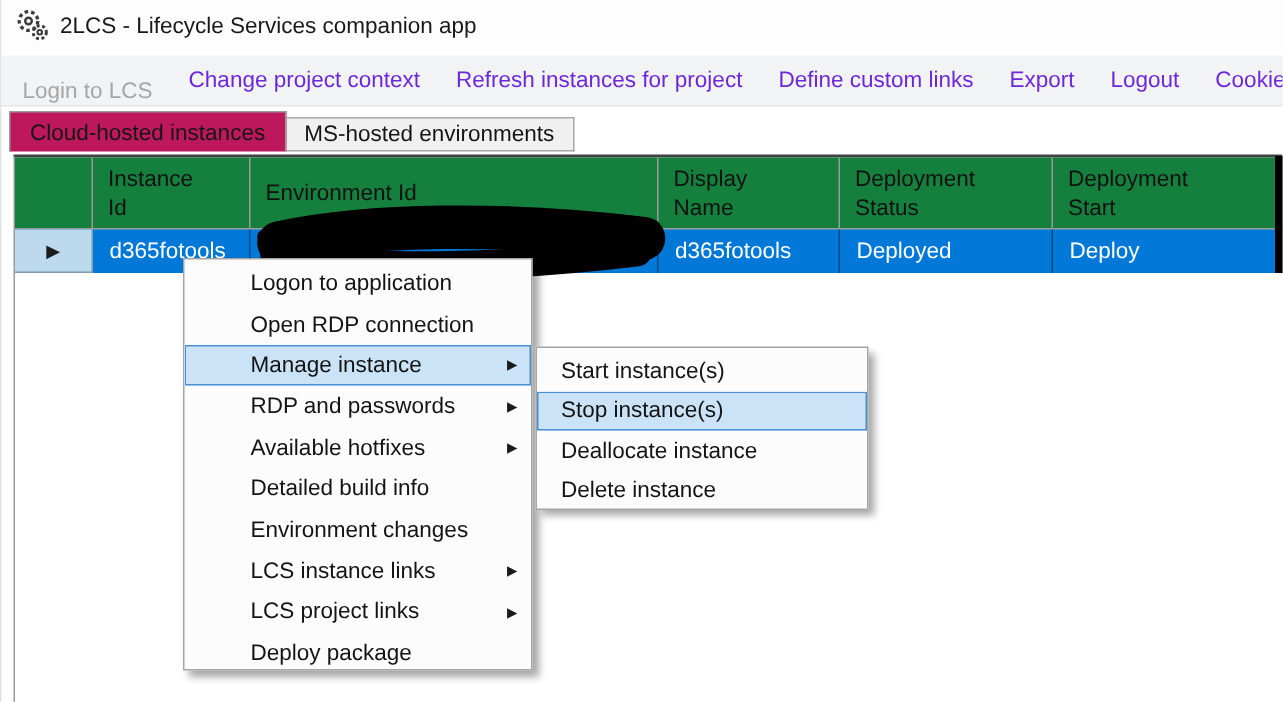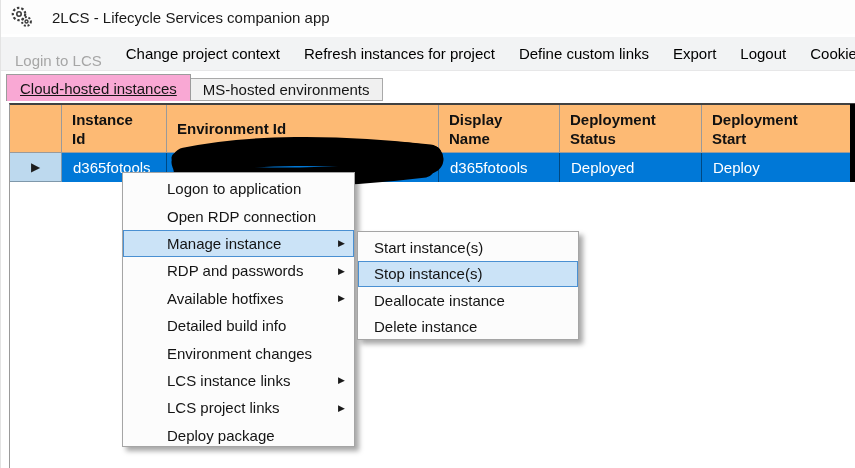--- a/index.html
+++ b/index.html
@@ -6,38 +6,38 @@
   body{
     width:855px;height:468px;overflow:hidden;background:#ffffff;
     font-family:"Liberation Sans",sans-serif;position:relative;
     -webkit-font-smoothing:antialiased;
   }
   .window{position:absolute;inset:0;border-left:1px solid #e3e3e3;}
 
   
   .titlebar{position:absolute;left:0;top:0;width:855px;height:34px;background:#fdfdfd;display:flex;align-items:center;}
   .app-icon{margin-left:9px;width:24px;height:24px;flex:0 0 auto;}
-  .title-text{margin-left:18px;font-size:15px;color:#191919;}
+  .title-text{margin-left:6px;font-size:15px;color:#191919;}
 
   
   .menubar{position:absolute;left:0;top:37px;width:855px;height:34px;background:#f2f3f4;
     border-bottom:1px solid #e7e7e8;display:flex;align-items:center;gap:24px;padding-left:14px;box-sizing:border-box;}
-  .mb-item{font-size:15px;color:#000000;white-space:nowrap;cursor:default;}
+  .mb-item{font-size:15px;color:#6d28d9;white-space:nowrap;cursor:default;}
   .mb-item.disabled{color:var(--menubar-disabled-text,#a6a6a6);margin-top:14px;}
 
   
   .tabstrip{position:absolute;left:5px;top:74px;height:27px;display:flex;align-items:flex-end;}
   .tab{box-sizing:border-box;font-size:15px;color:#151515;display:flex;align-items:center;justify-content:center;white-space:nowrap;}
-  .tab.active{height:27px;background:#f9a8d4;border:1px solid #9c9c9c;border-bottom:none;padding:0 13px;z-index:2;text-decoration:underline;}
+  .tab.active{height:27px;background:#be185d;border:1px solid #9c9c9c;border-bottom:none;padding:0 13px;z-index:2;}
   .tab.inactive{height:23px;background:#f0f0f0;border:1px solid #a9a9a9;border-left:none;padding:0 12px;text-align:right;}
 
   
   .grid{position:absolute;left:8px;top:103px;right:0;bottom:0;background:#ffffff;
     border-top:2px solid #414141;border-left:1px solid #9a9a9a;z-index:1;}
-  .ghead{display:flex;height:47px;border-bottom:1px solid #9a9a9a;background:#fdba74;font-weight:bold;}
+  .ghead{display:flex;height:47px;border-bottom:1px solid #9a9a9a;background:#15803d;}
   .gh-cell{box-sizing:border-box;border-right:1px solid #9a9a9a;display:flex;flex-direction:column;justify-content:center;
     padding-left:10px;font-size:15px;line-height:19px;color:#111;}
   .grid-row{display:flex;height:29px;background:var(--selected-row-bg,#0078d7);color:var(--selected-row-text,#ffffff);}
   .g-cell{box-sizing:border-box;border-right:1px solid rgba(0,0,0,0.40);display:flex;align-items:center;
     padding-left:11px;font-size:15px;white-space:nowrap;overflow:hidden;}
   .w-sel{width:52px;flex:0 0 auto;}
   .w-inst{width:105px;flex:0 0 auto;}
   .w-env{width:272px;flex:0 0 auto;}
   .w-disp{width:121px;flex:0 0 auto;}
   .w-stat{width:142px;flex:0 0 auto;}

